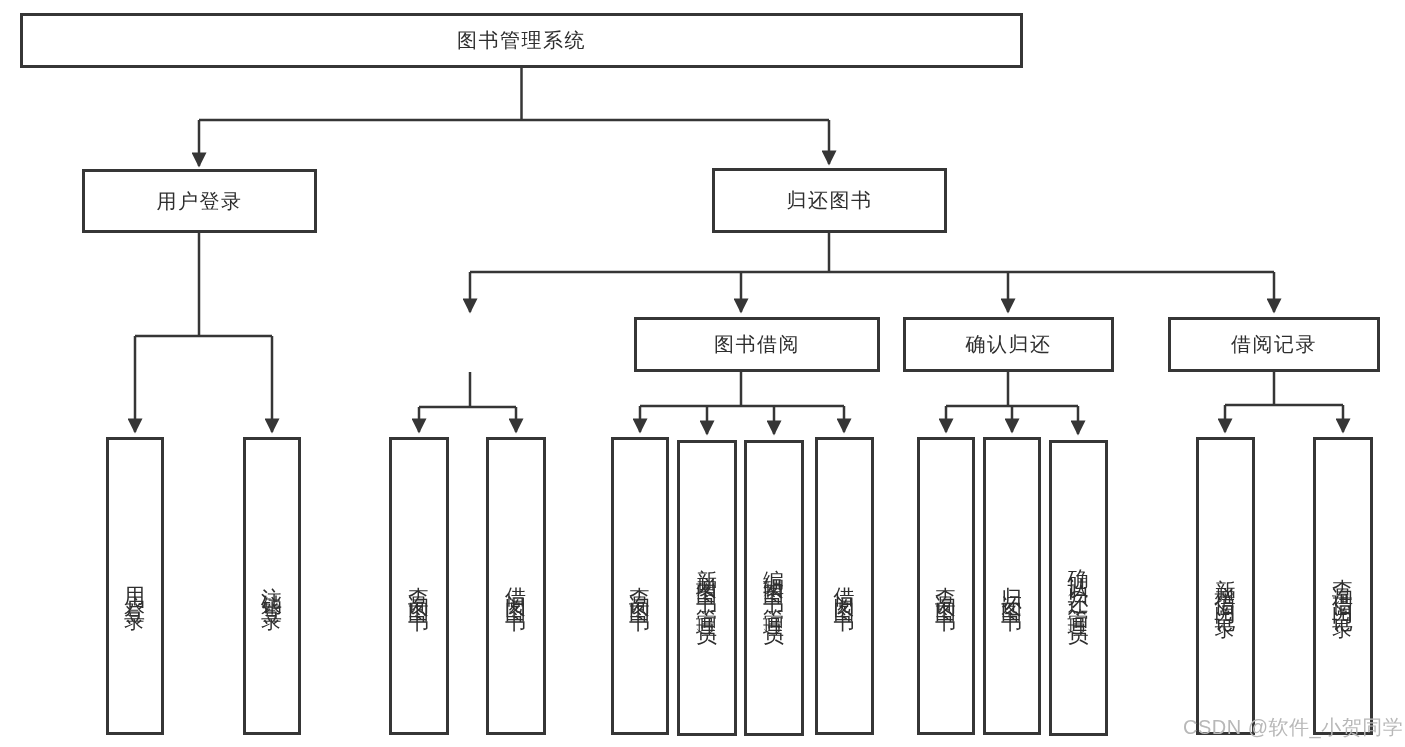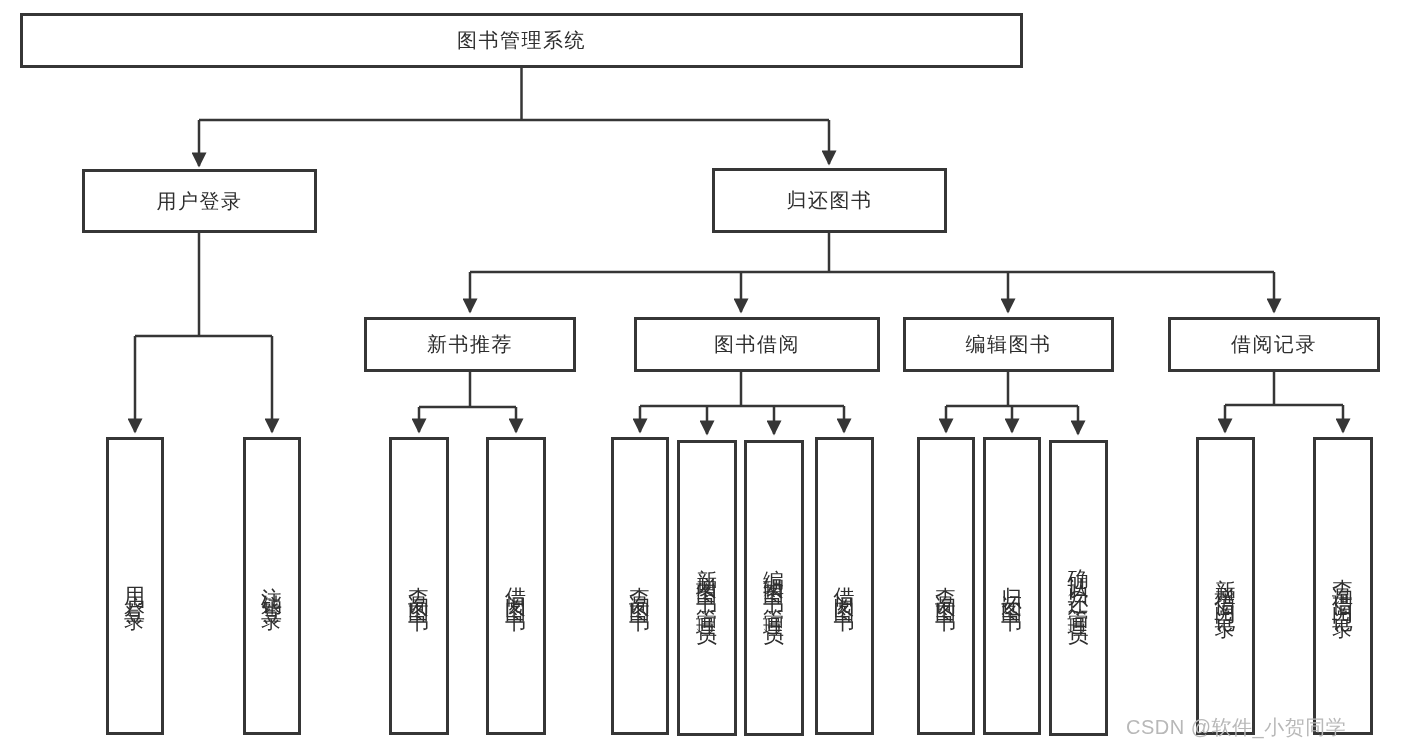--- a/index.html
+++ b/index.html
@@ -12,21 +12,21 @@
     position:absolute; box-sizing:border-box; background:#ffffff;
     border:3px solid #363636; display:flex; align-items:center; justify-content:center;
     color:#2e2e2e; z-index:2;
   }
   .h-node { font-size:20px; letter-spacing:1.5px; white-space:nowrap;justify-content:center; }
   .v-node .vtext {
     writing-mode:vertical-rl; font-size:21px; letter-spacing:8px; line-height:1;
     color:#2e2e2e;
   }
   #watermark {
-    position:absolute; left:1126px; top:714px; z-index:5;
+    position:absolute; left:1183px; top:714px; z-index:5;
     font-size:20px; color:#b8b8b8; letter-spacing:0.5px; white-space:nowrap;
   }
 </style>
 </head>
 <body>
 
 <div id="stage">
 
   <svg id="wires" width="1405" height="747" viewBox="0 0 1405 747">
     <defs>
@@ -82,28 +82,25 @@
     <span>图书管理系统</span>
   </div>
 
   <div class="node h-node" style="left:82px;top:169px;width:235px;height:64px">
     <span>用户登录</span>
   </div>
   <div class="node h-node" style="left:712px;top:168px;width:235px;height:65px">
     <span>归还图书</span>
   </div>
 
-  <div class="node h-node" style="left:364px;top:317px;width:212px;height:55px">
-    <span>新书推荐</span>
-  </div>
   <div class="node h-node" style="left:634px;top:317px;width:246px;height:55px">
     <span>图书借阅</span>
   </div>
   <div class="node h-node" style="left:903px;top:317px;width:211px;height:55px">
-    <span>编辑图书</span>
+    <span>确认归还</span>
   </div>
   <div class="node h-node" style="left:1168px;top:317px;width:212px;height:55px">
     <span>借阅记录</span>
   </div>
 
   <div class="node v-node" style="left:106px;top:437px;width:58px;height:298px">
     <span class="vtext">用户登录</span>
   </div>
   <div class="node v-node" style="left:243px;top:437px;width:58px;height:298px">
     <span class="vtext">注销登录</span>

